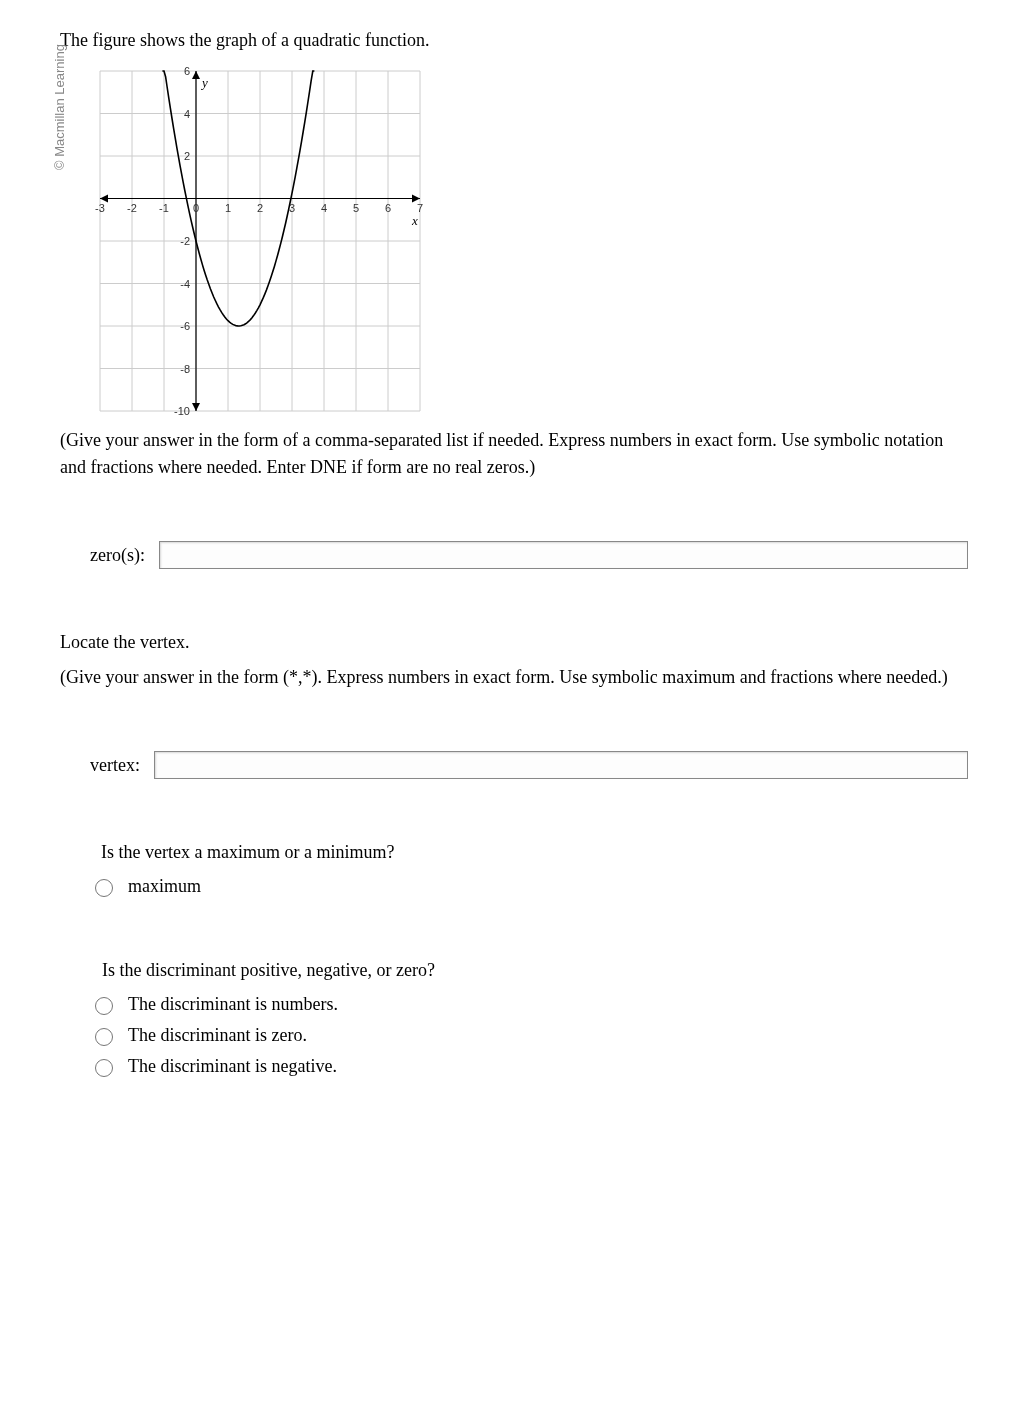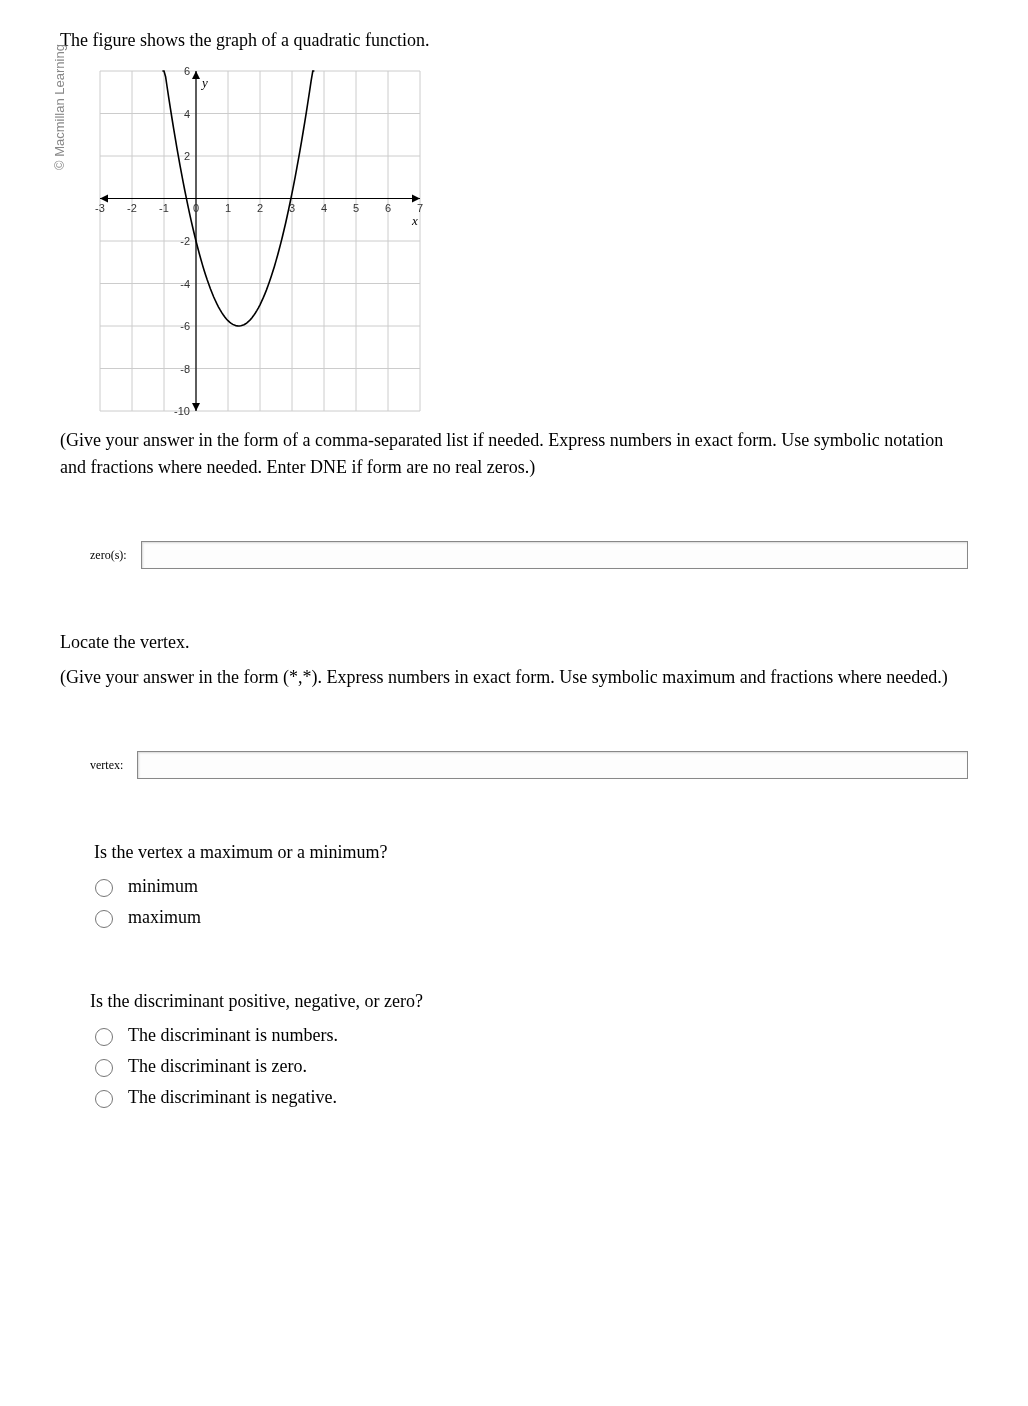--- a/index.html
+++ b/index.html
@@ -50,21 +50,21 @@
     margin: 6px 0 40px 0;
     line-height: 1.5;
   }
   .answer-row {
     display: flex;
     align-items: center;
     margin: 60px 0 60px 30px;
     gap: 14px;
   }
   .answer-label {
-    font-size: 12px;
+    font-size: 18px;
     white-space: nowrap;
   }
   input.text-answer {
     flex: 1;
     height: 28px;
     padding: 2px 6px;
     font-size: 16px;
     border: 1px solid #888;
     background: #fdfdfd;
     box-shadow: inset 1px 1px 2px rgba(0,0,0,0.15);
@@ -168,33 +168,29 @@
 
     <div class="qtext">Locate the vertex.</div>
     <div class="hint">(Give your answer in the form (*,*). Express numbers in exact form. Use symbolic maximum and fractions where needed.)</div>
 
     <div class="answer-row">
       <span class="answer-label">vertex:</span>
       <input type="text" class="text-answer" style="">
     </div>
 
     <div class="radio-block">
-      <div class="qtext" style="margin-left:4px">Is the vertex a maximum or a minimum?</div>
-      <label class="radio-option">
-        <input type="radio" name="q3" style="">
-        <span>minimum</span>
-      </label>
+      <div class="qtext" style="margin-left:11px">Is the vertex a maximum or a minimum?</div>
       <label class="radio-option">
         <input type="radio" name="q3" style="">
         <span>maximum</span>
       </label>
     </div>
 
     <div class="radio-block">
-      <div class="qtext" style="margin-left:0">Is the discriminant positive, negative, or zero?</div>
+      <div class="qtext" style="margin-left:12px">Is the discriminant positive, negative, or zero?</div>
       <label class="radio-option">
         <input type="radio" name="q4" style="">
         <span>The discriminant is numbers.</span>
       </label>
       <label class="radio-option">
         <input type="radio" name="q4" style="">
         <span>The discriminant is zero.</span>
       </label>
       <label class="radio-option">
         <input type="radio" name="q4" style="">

